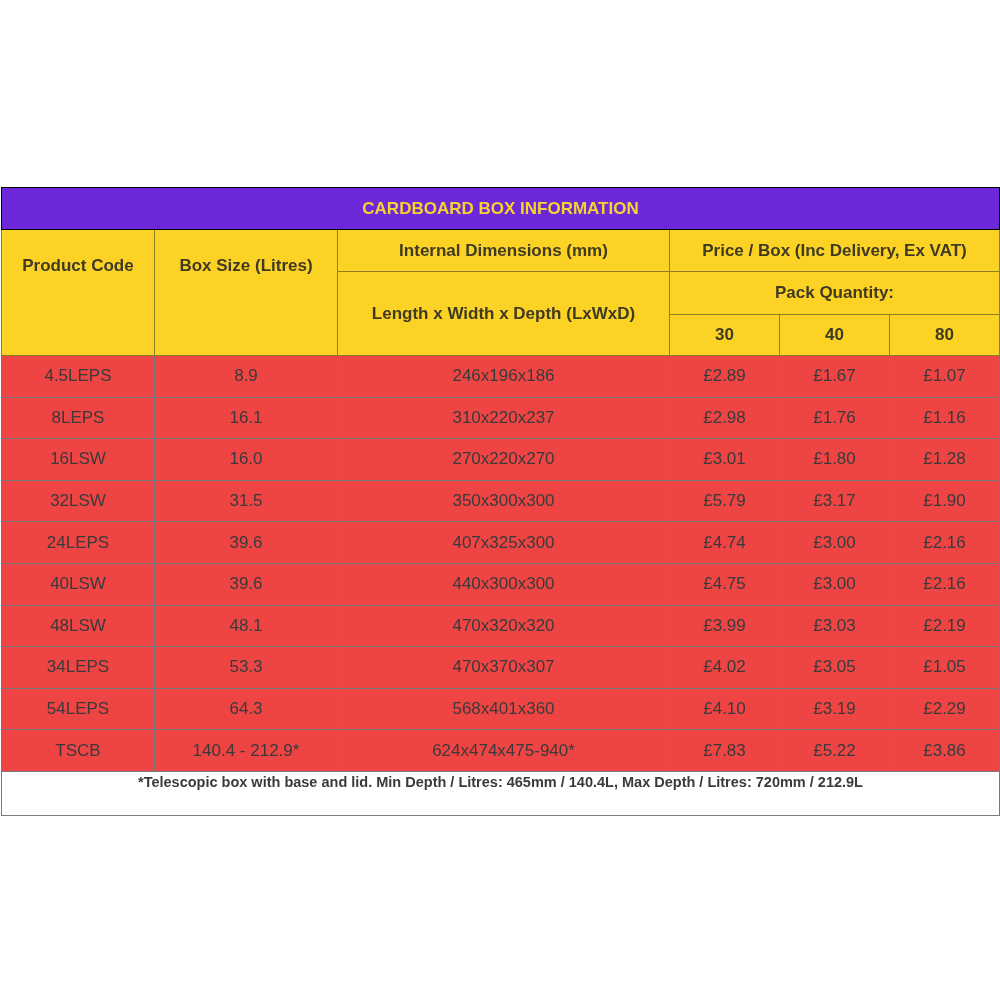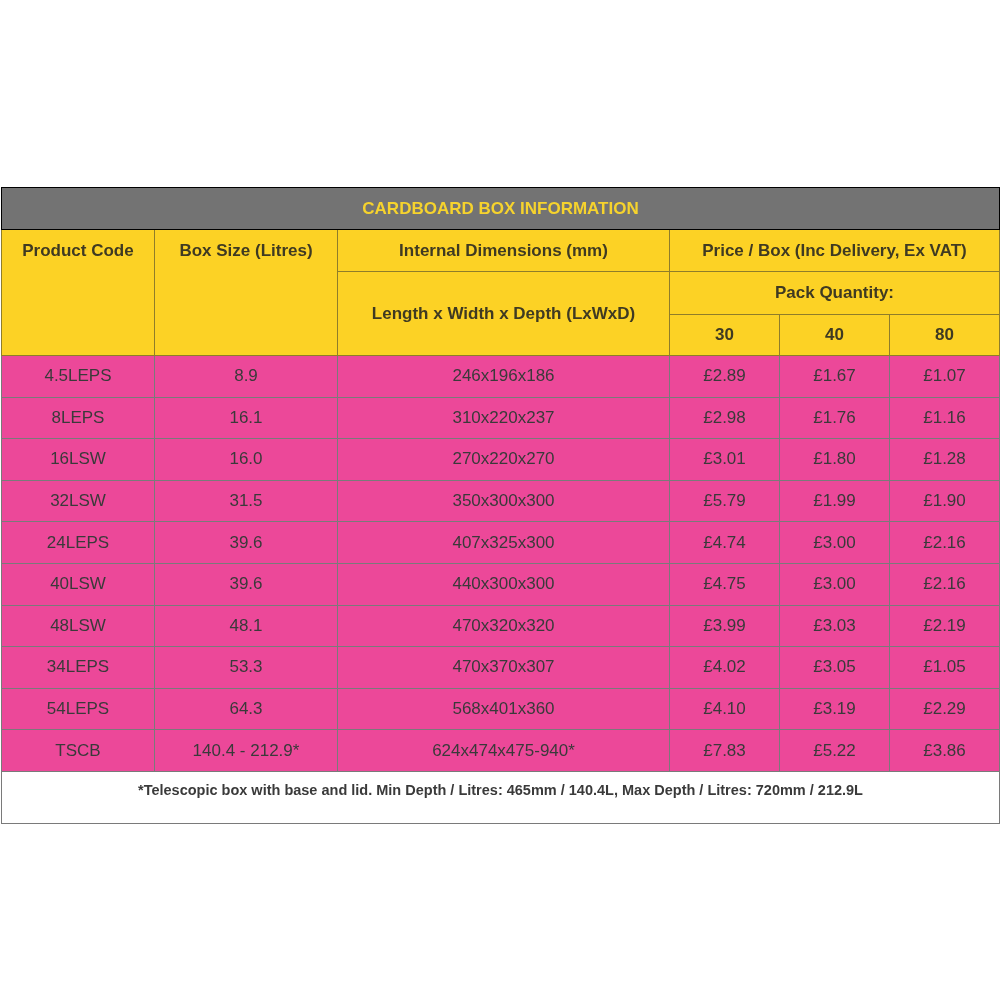--- a/index.html
+++ b/index.html
@@ -1,23 +1,23 @@
 <!DOCTYPE html>
 <html><head>
 <meta charset="utf-8">
 <style>
   html, body { margin:0; padding:0; background:#ffffff; }
   body { width:1000px; height:1000px; position:relative; overflow:hidden; font-family:"Liberation Sans", sans-serif; }
   .tbl { position:absolute; left:1px; top:187px; width:998px; border-collapse:collapse; table-layout:fixed; }
   .tbl td { padding:0; text-align:center; vertical-align:middle; }
-  .title-row td { background:#737373; color:#f6d32d; font-weight:bold; font-size:17px; height:41px; border:1px solid #000; }
+  .title-row td { background:#6d28d9; color:#f6d32d; font-weight:bold; font-size:17px; height:41px; border:1px solid #000; }
   .hdr td { background:#fcd225; color:#3f3a22; font-weight:bold; font-size:17px; border:1px solid #8f7d2a; }
-  .hdr td.top { vertical-align:top; padding-top:11px; }
-  .data td { background:#ec4899; color:#3a3a3a; font-size:17px; height:40.6px; border:1px solid #7a7a7a; }
-  .foot td { background:#fff; color:#3a3a3a; font-weight:bold; font-size:14.5px; height:41px; border:1px solid #7a7a7a; vertical-align:top; padding-top:10px;margin-top:12px; }
+  .hdr td.top { vertical-align:top; padding-top:26px; }
+  .data td { background:#ef4444; color:#3a3a3a; font-size:17px; height:40.6px; border:1px solid #7a7a7a; }
+  .foot td { background:#fff; color:#3a3a3a; font-weight:bold; font-size:14.5px; height:41px; border:1px solid #7a7a7a; vertical-align:top; padding-top:2px;margin-top:12px; }
 </style>
 </head>
 <body>
 
 <table class="tbl">
   <colgroup>
     <col style="width:153px">
       <col style="width:183px">
       <col style="width:332px">
       <col style="width:110px">
@@ -66,21 +66,21 @@
     <td>270x220x270</td>
     <td>£3.01</td>
     <td>£1.80</td>
     <td>£1.28</td>
   </tr>
   <tr class="data">
     <td>32LSW</td>
     <td>31.5</td>
     <td>350x300x300</td>
     <td>£5.79</td>
-    <td>£1.99</td>
+    <td>£3.17</td>
     <td>£1.90</td>
   </tr>
   <tr class="data">
     <td>24LEPS</td>
     <td>39.6</td>
     <td>407x325x300</td>
     <td>£4.74</td>
     <td>£3.00</td>
     <td>£2.16</td>
   </tr>

